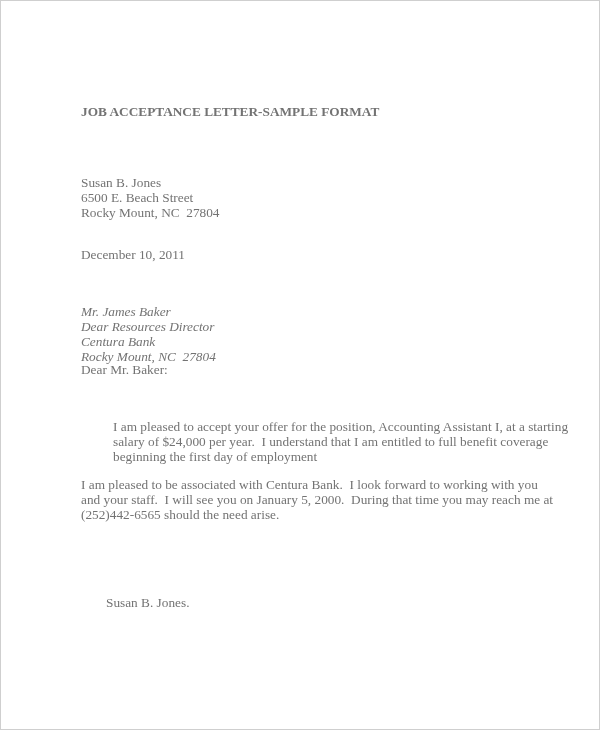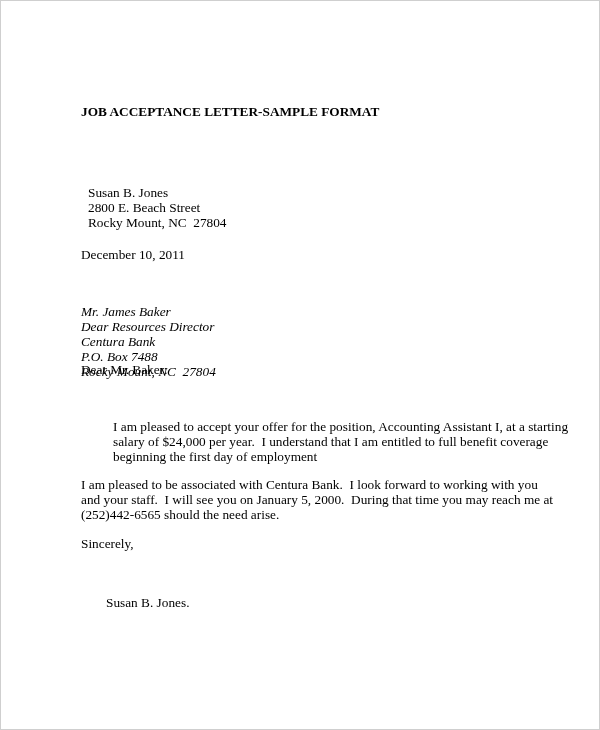--- a/index.html
+++ b/index.html
@@ -3,80 +3,76 @@
   <meta charset="utf-8">
   <style>
     html, body { margin: 0; padding: 0; background: #ffffff; }
     body { width: 600px; height: 730px; position: relative; overflow: hidden; }
     .page {
       position: absolute; left: 0; top: 0;
       width: 598px; height: 728px;
       border: 1px solid #cfcfcf;
       background: #ffffff;
       font-family: "Liberation Serif", serif;
-      color: #000000;
+      color: #737373;
       font-size: 13.3px;
       line-height: 15px;
     }
     .block { position: absolute; left: 80px; width: 470px; }
     .line { display: block; white-space: pre; }
     .title { font-weight: bold; top: 103px; }
-    .sender { top: 184px; margin-left: 7px; }
+    .sender { top: 174px; }
     .date { top: 246px; }
     .recipient { top: 303px; font-style: italic; }
     .salutation { top: 361px; }
     .para1 { top: 418px; white-space: normal; margin-left: 32px; }
     .para2 { top: 476px; white-space: normal; }
     .closing { top: 535px; }
     .signature { top: 594px; margin-left: 25px; }
   </style>
 </head>
 <body>
 
 <div class="page">
 
   <div class="block title">
     <span class="line">JOB ACCEPTANCE LETTER-SAMPLE FORMAT</span>
   </div>
 
   <div class="block sender">
     <span class="line">Susan B. Jones</span>
-    <span class="line">2800 E. Beach Street</span>
+    <span class="line">6500 E. Beach Street</span>
     <span class="line">Rocky Mount, NC  27804</span>
   </div>
 
   <div class="block date">
     <span class="line">December 10, 2011</span>
   </div>
 
   <div class="block recipient">
     <span class="line">Mr. James Baker</span>
     <span class="line">Dear Resources Director</span>
     <span class="line">Centura Bank</span>
-    <span class="line">P.O. Box 7488</span>
     <span class="line">Rocky Mount, NC  27804</span>
   </div>
 
   <div class="block salutation">
     <span class="line">Dear Mr. Baker:</span>
   </div>
 
   <div class="block para1">
     <span class="line">I am pleased to accept your offer for the position, Accounting Assistant I, at a starting</span>
     <span class="line">salary of $24,000 per year.  I understand that I am entitled to full benefit coverage</span>
     <span class="line">beginning the first day of employment</span>
   </div>
 
   <div class="block para2">
     <span class="line">I am pleased to be associated with Centura Bank.  I look forward to working with you</span>
     <span class="line">and your staff.  I will see you on January 5, 2000.  During that time you may reach me at</span>
     <span class="line">(252)442-6565 should the need arise.</span>
   </div>
 
-  <div class="block closing">
-    <span class="line">Sincerely,</span>
-  </div>
 
   <div class="block signature">
     <span class="line">Susan B. Jones.</span>
   </div>
 
 </div>
 
 </body></html>

